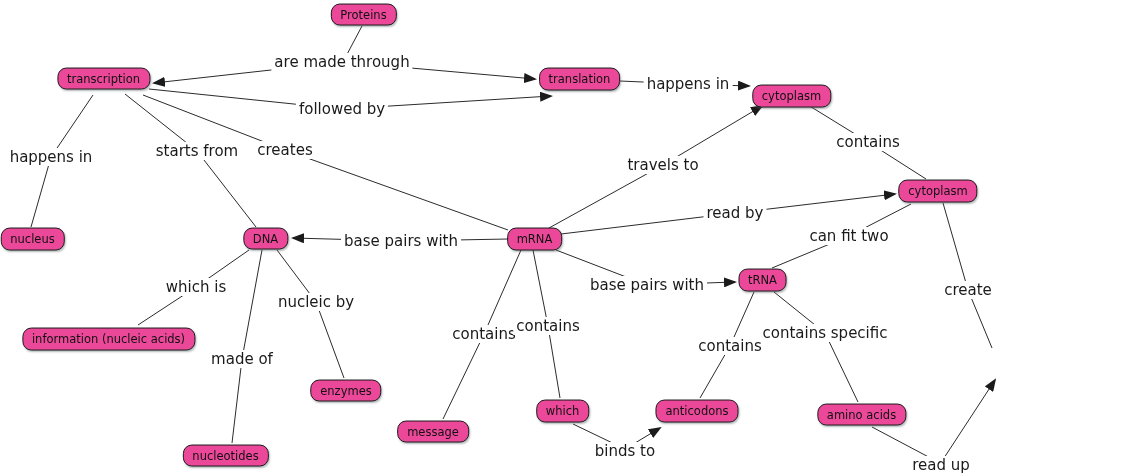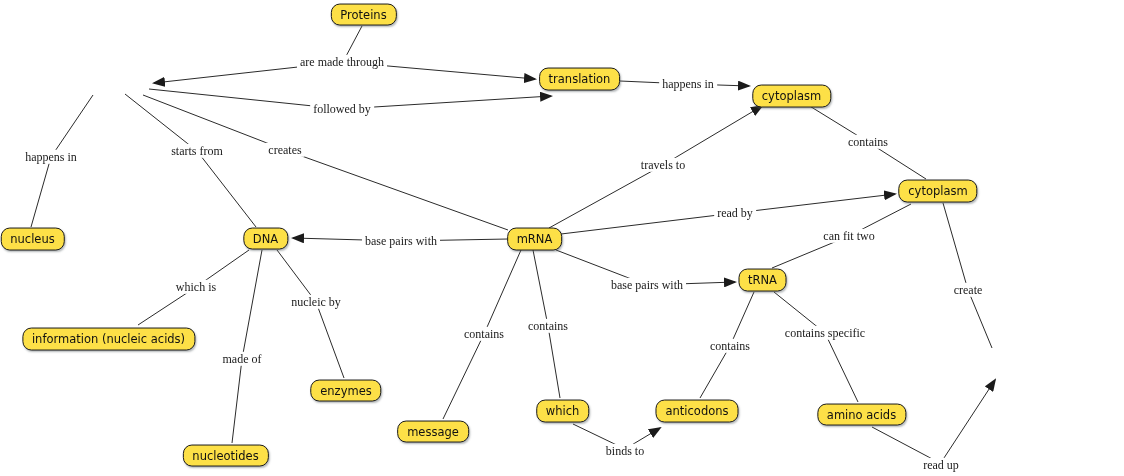--- a/index.html
+++ b/index.html
@@ -4,29 +4,29 @@
 <style>
   html,body{margin:0;padding:0;background:#ffffff;}
   .canvas{
     position:relative;width:1124px;height:476px;background:#ffffff;overflow:hidden;
     font-family:"DejaVu Sans","Liberation Sans",sans-serif;
   }
   .edges{position:absolute;left:0;top:0;width:1124px;height:476px;}
   .edges line{stroke:#2b2b2b;stroke-width:1;}
   .node{
     position:absolute;transform:translate(-50%,-50%);
-    background:#fde047;border:1px solid #1b1b1b;border-radius:9px;
+    background:#ec4899;border:1px solid #1b1b1b;border-radius:9px;
     padding:3px 9px;font-size:11.5px;color:#111111;white-space:nowrap;
     box-shadow:1px 1.5px 2px rgba(90,100,105,0.45);
     display:flex;align-items:center;justify-content:center;line-height:1.3;
   }
   .link-label{
     position:absolute;transform:translate(-50%,-50%);
-    background:#ffffff;padding:0 3px;font-size:12px;color:#1a1a1a;
-    white-space:nowrap;line-height:1.2;font-family:Liberation Serif, serif;
+    background:#ffffff;padding:0 3px;font-size:15px;color:#1a1a1a;
+    white-space:nowrap;line-height:1.2;
   }
 </style>
 </head>
 <body>
 
 <div class="canvas">
 
   <svg class="edges" width="1124" height="476" viewBox="0 0 1124 476">
     <defs>
       <marker id="arr" markerWidth="13" markerHeight="10" refX="11" refY="5" orient="auto" markerUnits="userSpaceOnUse">
@@ -163,20 +163,21 @@
   <span class="link-label" style="left:730px;top:346px">contains</span>
   <span class="link-label" style="left:825px;top:333px">contains specific</span>
   <span class="link-label" style="left:196px;top:287px">which is</span>
   <span class="link-label" style="left:316px;top:302px">nucleic by</span>
   <span class="link-label" style="left:242px;top:359px">made of</span>
   <span class="link-label" style="left:625px;top:451px">binds to</span>
   <span class="link-label" style="left:941px;top:465px">read up</span>
   <span class="link-label" style="left:968px;top:290px">create</span>
 
   <div class="node" style="left:363.5px;top:14.5px">Proteins</div>
+  <div class="node" style="left:103.5px;top:78.5px">transcription</div>
   <div class="node" style="left:579.5px;top:79px">translation</div>
   <div class="node" style="left:791.5px;top:96px">cytoplasm</div>
   <div class="node" style="left:32.5px;top:239px">nucleus</div>
   <div class="node" style="left:265.5px;top:238.5px">DNA</div>
   <div class="node" style="left:534.5px;top:239px">mRNA</div>
   <div class="node" style="left:938px;top:191px">cytoplasm</div>
   <div class="node" style="left:762.5px;top:280px">tRNA</div>
   <div class="node" style="left:108.5px;top:339px">information (nucleic acids)</div>
   <div class="node" style="left:346px;top:390.5px">enzymes</div>
   <div class="node" style="left:225.5px;top:455.5px">nucleotides</div>

